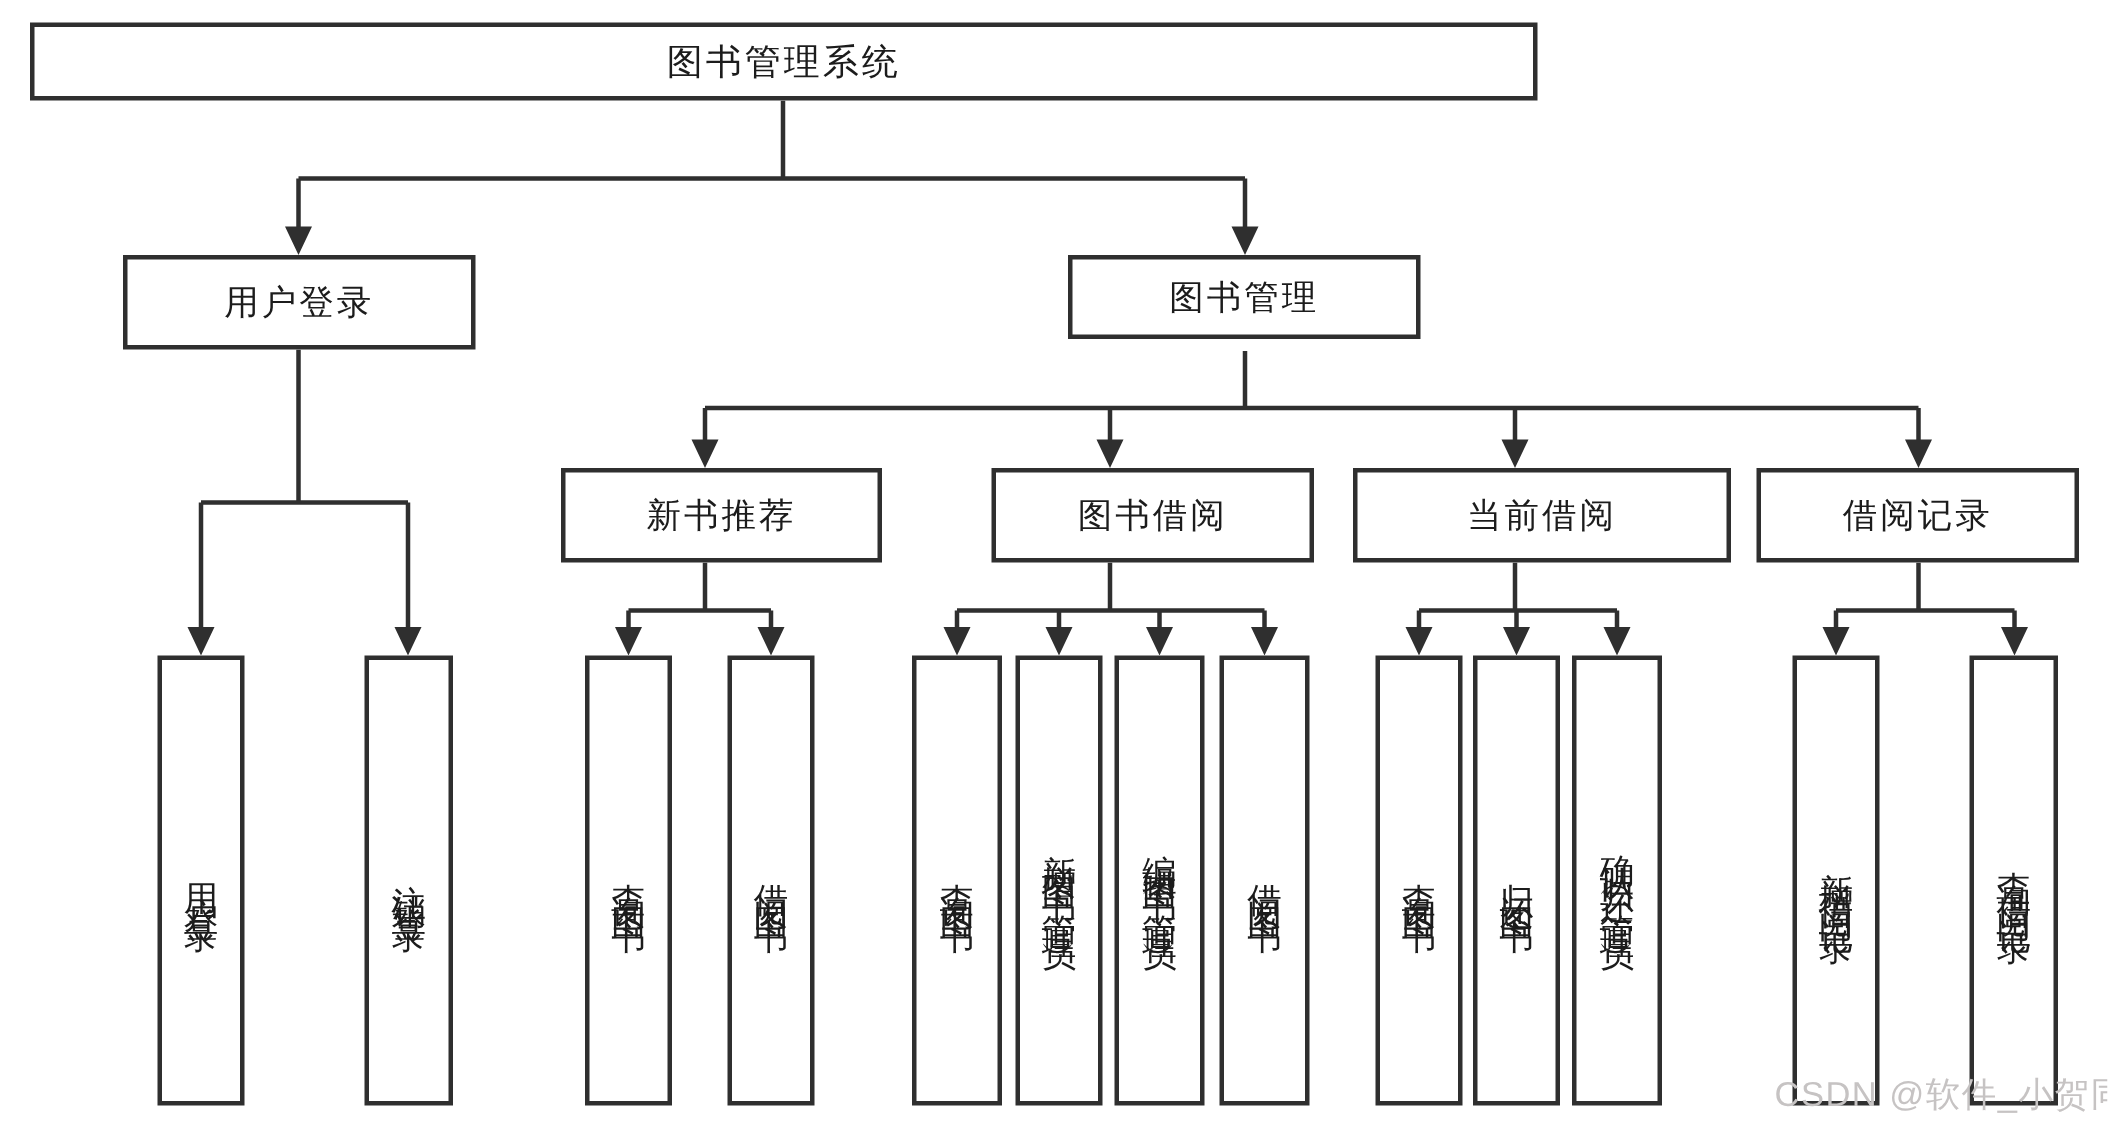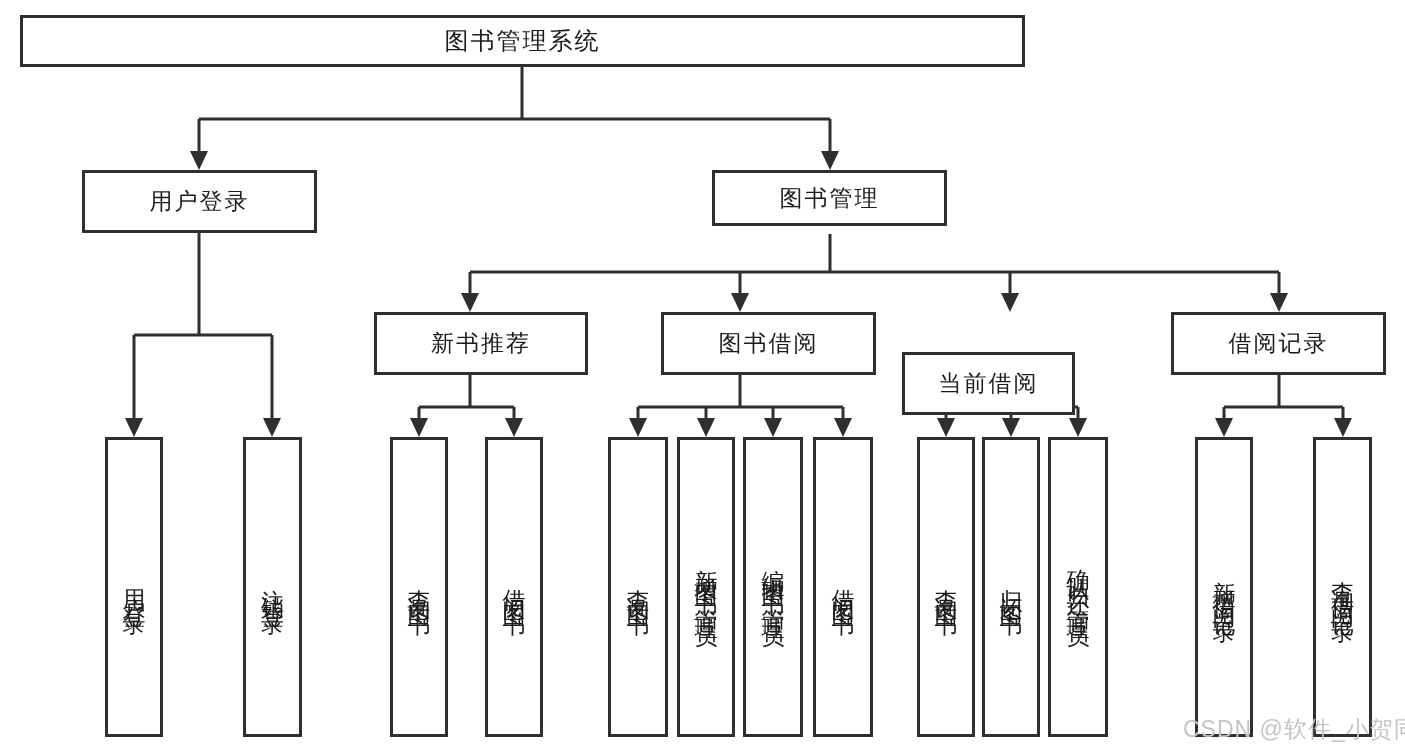--- a/index.html
+++ b/index.html
@@ -46,21 +46,21 @@
     line-height: 1;
     white-space: nowrap;
   }
   
   #b-root   { left: 20px;  top: 15px;  width: 1005px; height: 52px; }
   #b-root span { font-size: 24px; }
   #b-user-login { left: 82px;  top: 170px; width: 235px; height: 63px; }
   #b-book-mgmt  { left: 712px; top: 170px; width: 235px; height: 56px; }
   #b-new-book   { left: 374px; top: 312px; width: 214px; height: 63px; }
   #b-borrow     { left: 633px; top: 312px; width: 215px; height: 63px; margin-left: 28px; }
-  #b-current    { left: 902px; top: 312px; width: 173px; height: 63px; margin-top: 40px; }
+  #b-current    { left: 902px; top: 312px; width: 252px; height: 63px; }
   #b-records    { left: 1171px; top: 312px; width: 215px; height: 63px; }
   
   .vbox { top: 437px; height: 300px; }
   #v1  { left: 105px;  width: 58px; }
   #v2  { left: 243px;  width: 59px; }
   #v3  { left: 390px;  width: 58px; }
   #v4  { left: 485px;  width: 58px; }
   #v5  { left: 608px;  width: 60px; }
   #v6  { left: 677px;  width: 58px; }
   #v7  { left: 743px;  width: 60px; }

